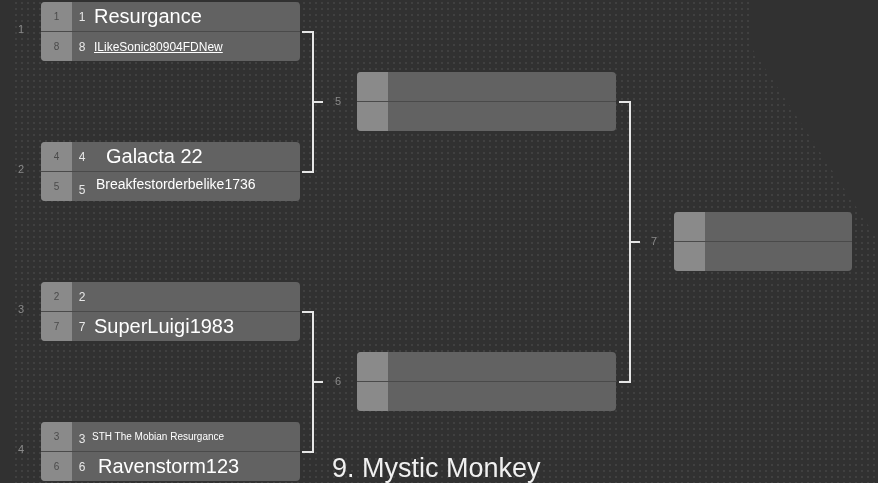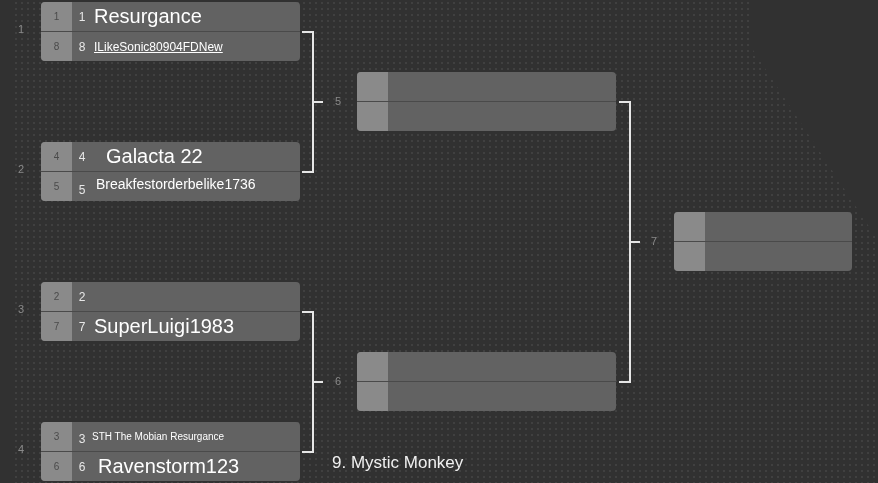--- a/index.html
+++ b/index.html
@@ -87,21 +87,21 @@
     }
     .tick {
       position: absolute;
       height: 2px;
       background: #e6e6e6;
     }
     .empty-name { flex: 1; height: 100%; }
     .extra {
       position: absolute;
       color: #f0f0f0;
-      font-size: 17px;
+      font-size: 27px;
       white-space: nowrap;
     }
   </style>
 </head>
 <body>
 
 <div class="canvas">
   <div class="dots"></div>
 
   <div class="match-num" style="left:14px; top:23px;">1</div>

